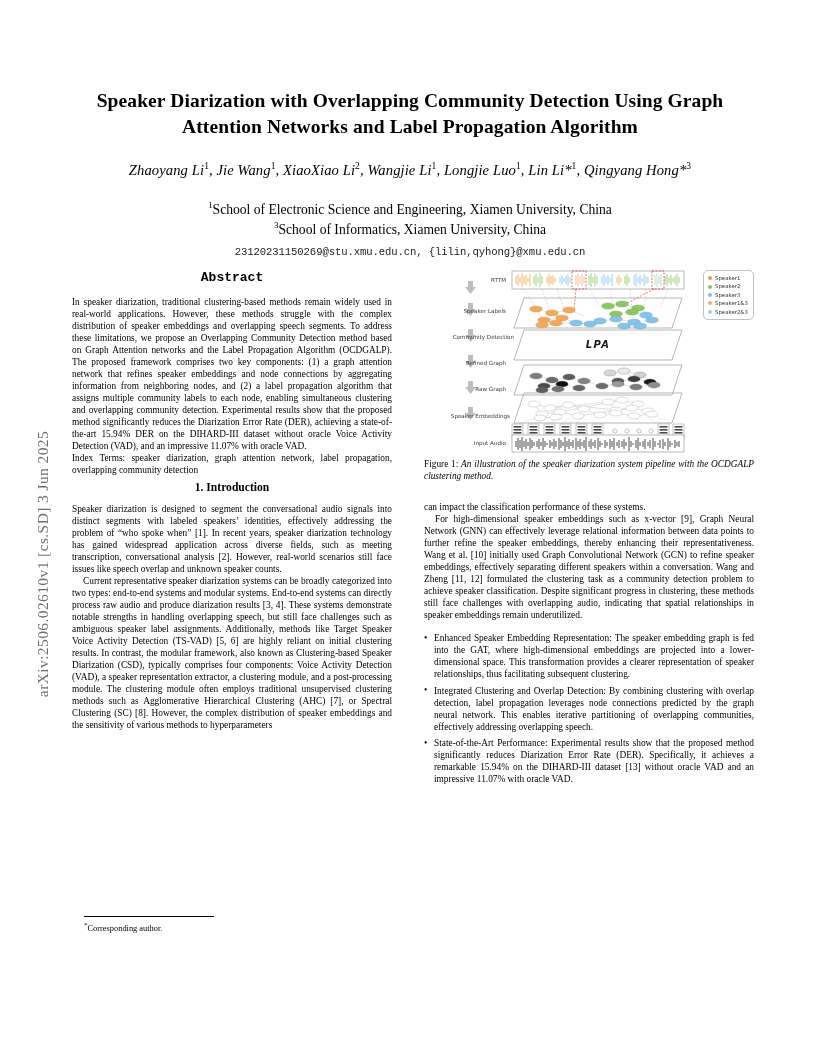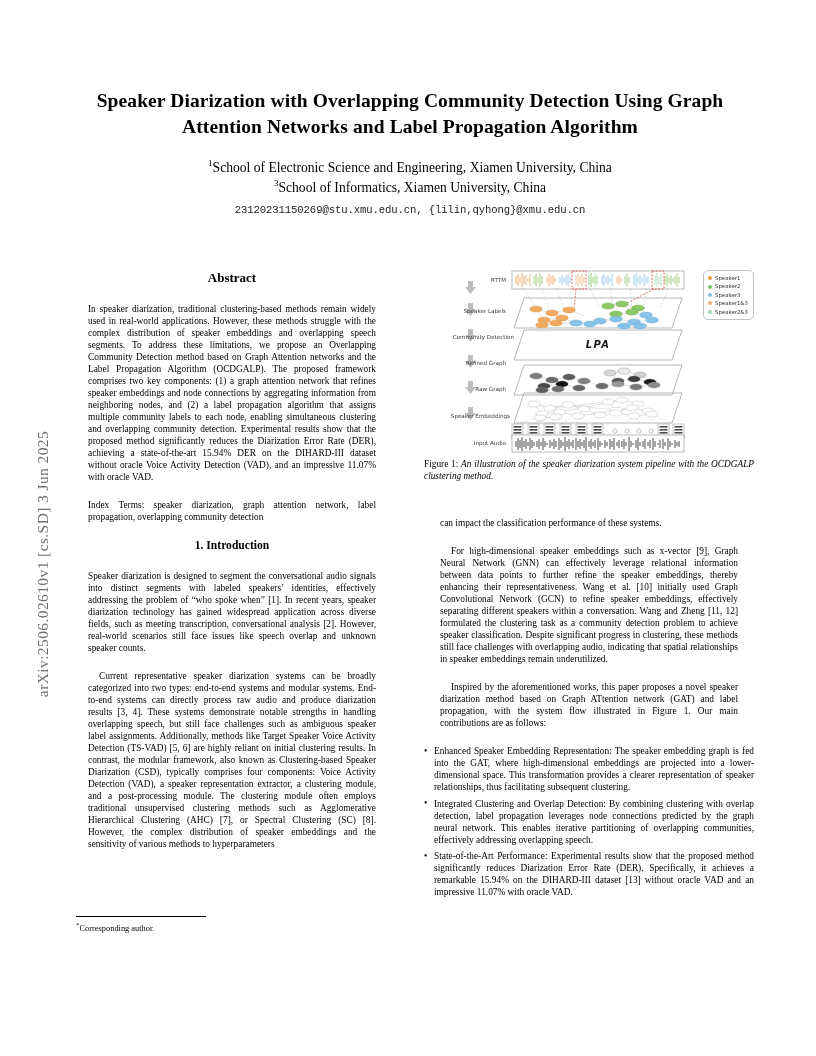--- a/index.html
+++ b/index.html
@@ -49,39 +49,40 @@
   }
 
   
   .col{position:absolute;top:270px;width:320px;font-size:9.35px;line-height:1.285;}
   .col-left{left:72px;}
   .col-right{left:424px;width:330px;}
 
   .sec-head{
     text-align:center;font-weight:bold;font-size:12.2px;
     margin:0 0 7px 0;
+    font-family:Liberation Mono, monospace;
   }
   .sec-head.abstract{font-size:13px;margin-bottom:9px;}
   p.body{
-    margin:16px;text-align:justify;
+    margin:0;text-align:justify;
     text-indent:11px;
     hyphens:auto;
   }
   p.body.noindent{text-indent:0;}
   .idx{margin-top:2px;text-align:justify;}
   .idx b{font-weight:normal;}
 
   .sec-title{
     text-align:center;font-weight:bold;font-size:11.6px;
     margin:5px 0 7px 0;
   }
 
   
   .footnote{
-    position:absolute;left:76px;top:916px;width:320px;
+    position:absolute;left:84px;top:916px;width:320px;
   }
   .footnote .rule{
     width:130px;height:0;border-top:.8px solid #000;margin-bottom:4px;
   }
   .footnote .ftext{font-size:8.4px;}
   .footnote .ftext sup{font-size:7px;}
 
   
   ul.contrib{margin:11px 0 0 0;padding:0;list-style:none;}
   ul.contrib li{
@@ -123,20 +124,21 @@
 </style>
 </head>
 <body>
 
 <div class="page">
 
   <div class="arxiv-stamp">arXiv:2506.02610v1  [cs.SD]  3 Jun 2025</div>
 
   <div class="titleblock">
     <h1 class="paper-title">Speaker Diarization with Overlapping Community Detection Using Graph Attention Networks and Label Propagation Algorithm</h1>
+    <div class="authors">Zhaoyang Li<sup>1</sup>, Jie Wang<sup>1</sup>, XiaoXiao Li<sup>2</sup>, Wangjie Li<sup>1</sup>, Longjie Luo<sup>1</sup>, Lin Li*<sup>1</sup>, Qingyang Hong*<sup>3</sup></div>
     <div class="affil">
         <div><sup>1</sup>School of Electronic Science and Engineering, Xiamen University, China</div>
         <div><sup>3</sup>School of Informatics, Xiamen University, China</div>
       </div>
     <div class="emails">23120231150269@stu.xmu.edu.cn, {lilin,qyhong}@xmu.edu.cn</div>
   </div>
 
   <div class="col col-left">
     <div class="sec-head abstract">Abstract</div>
     <p class="body noindent">In speaker diarization, traditional clustering-based methods remain widely used in real-world applications. However, these methods struggle with the complex distribution of speaker embeddings and overlapping speech segments. To address these limitations, we propose an Overlapping Community Detection method based on Graph Attention networks and the Label Propagation Algorithm (OCDGALP). The proposed framework comprises two key components: (1) a graph attention network that refines speaker embeddings and node connections by aggregating information from neighboring nodes, and (2) a label propagation algorithm that assigns multiple community labels to each node, enabling simultaneous clustering and overlapping community detection. Experimental results show that the proposed method significantly reduces the Diarization Error Rate (DER), achieving a state-of-the-art 15.94% DER on the DIHARD-III dataset without oracle Voice Activity Detection (VAD), and an impressive 11.07% with oracle VAD.</p>
@@ -654,21 +656,20 @@
 
     <div class="fig-caption">
       <span class="lbl">Figure 1:</span>
       <span class="cap">An illustration of the speaker diarization system pipeline with the OCDGALP clustering method.</span>
     </div>
   </div>
 
   <div class="col col-right" style="top:501px;">
     <p class="body noindent">can impact the classification performance of these systems.</p>
     <p class="body">For high-dimensional speaker embeddings such as x-vector [9], Graph Neural Network (GNN) can effectively leverage relational information between data points to further refine the speaker embeddings, thereby enhancing their representativeness. Wang et al. [10] initially used Graph Convolutional Network (GCN) to refine speaker embeddings, effectively separating different speakers within a conversation. Wang and Zheng [11, 12] formulated the clustering task as a community detection problem to achieve speaker classification. Despite significant progress in clustering, these methods still face challenges with overlapping audio, indicating that spatial relationships in speaker embeddings remain underutilized.</p>
-    <p class="body">Inspired by the aforementioned works, this paper proposes a novel speaker diarization method based on Graph ATtention network (GAT) and label propagation, with the system flow illustrated in Figure 1. Our main contributions are as follows:</p>
     <ul class="contrib">
       <li>Enhanced Speaker Embedding Representation: The speaker embedding graph is fed into the GAT, where high-dimensional embeddings are projected into a lower-dimensional space. This transformation provides a clearer representation of speaker relationships, thus facilitating subsequent clustering.</li>
       <li>Integrated Clustering and Overlap Detection: By combining clustering with overlap detection, label propagation leverages node connections predicted by the graph neural network. This enables iterative partitioning of overlapping communities, effectively addressing overlapping speech.</li>
       <li>State-of-the-Art Performance: Experimental results show that the proposed method significantly reduces Diarization Error Rate (DER). Specifically, it achieves a remarkable 15.94% on the DIHARD-III dataset [13] without oracle VAD and an impressive 11.07% with oracle VAD.</li>
     </ul>
   </div>
 
 </div>
 
 </body></html>

